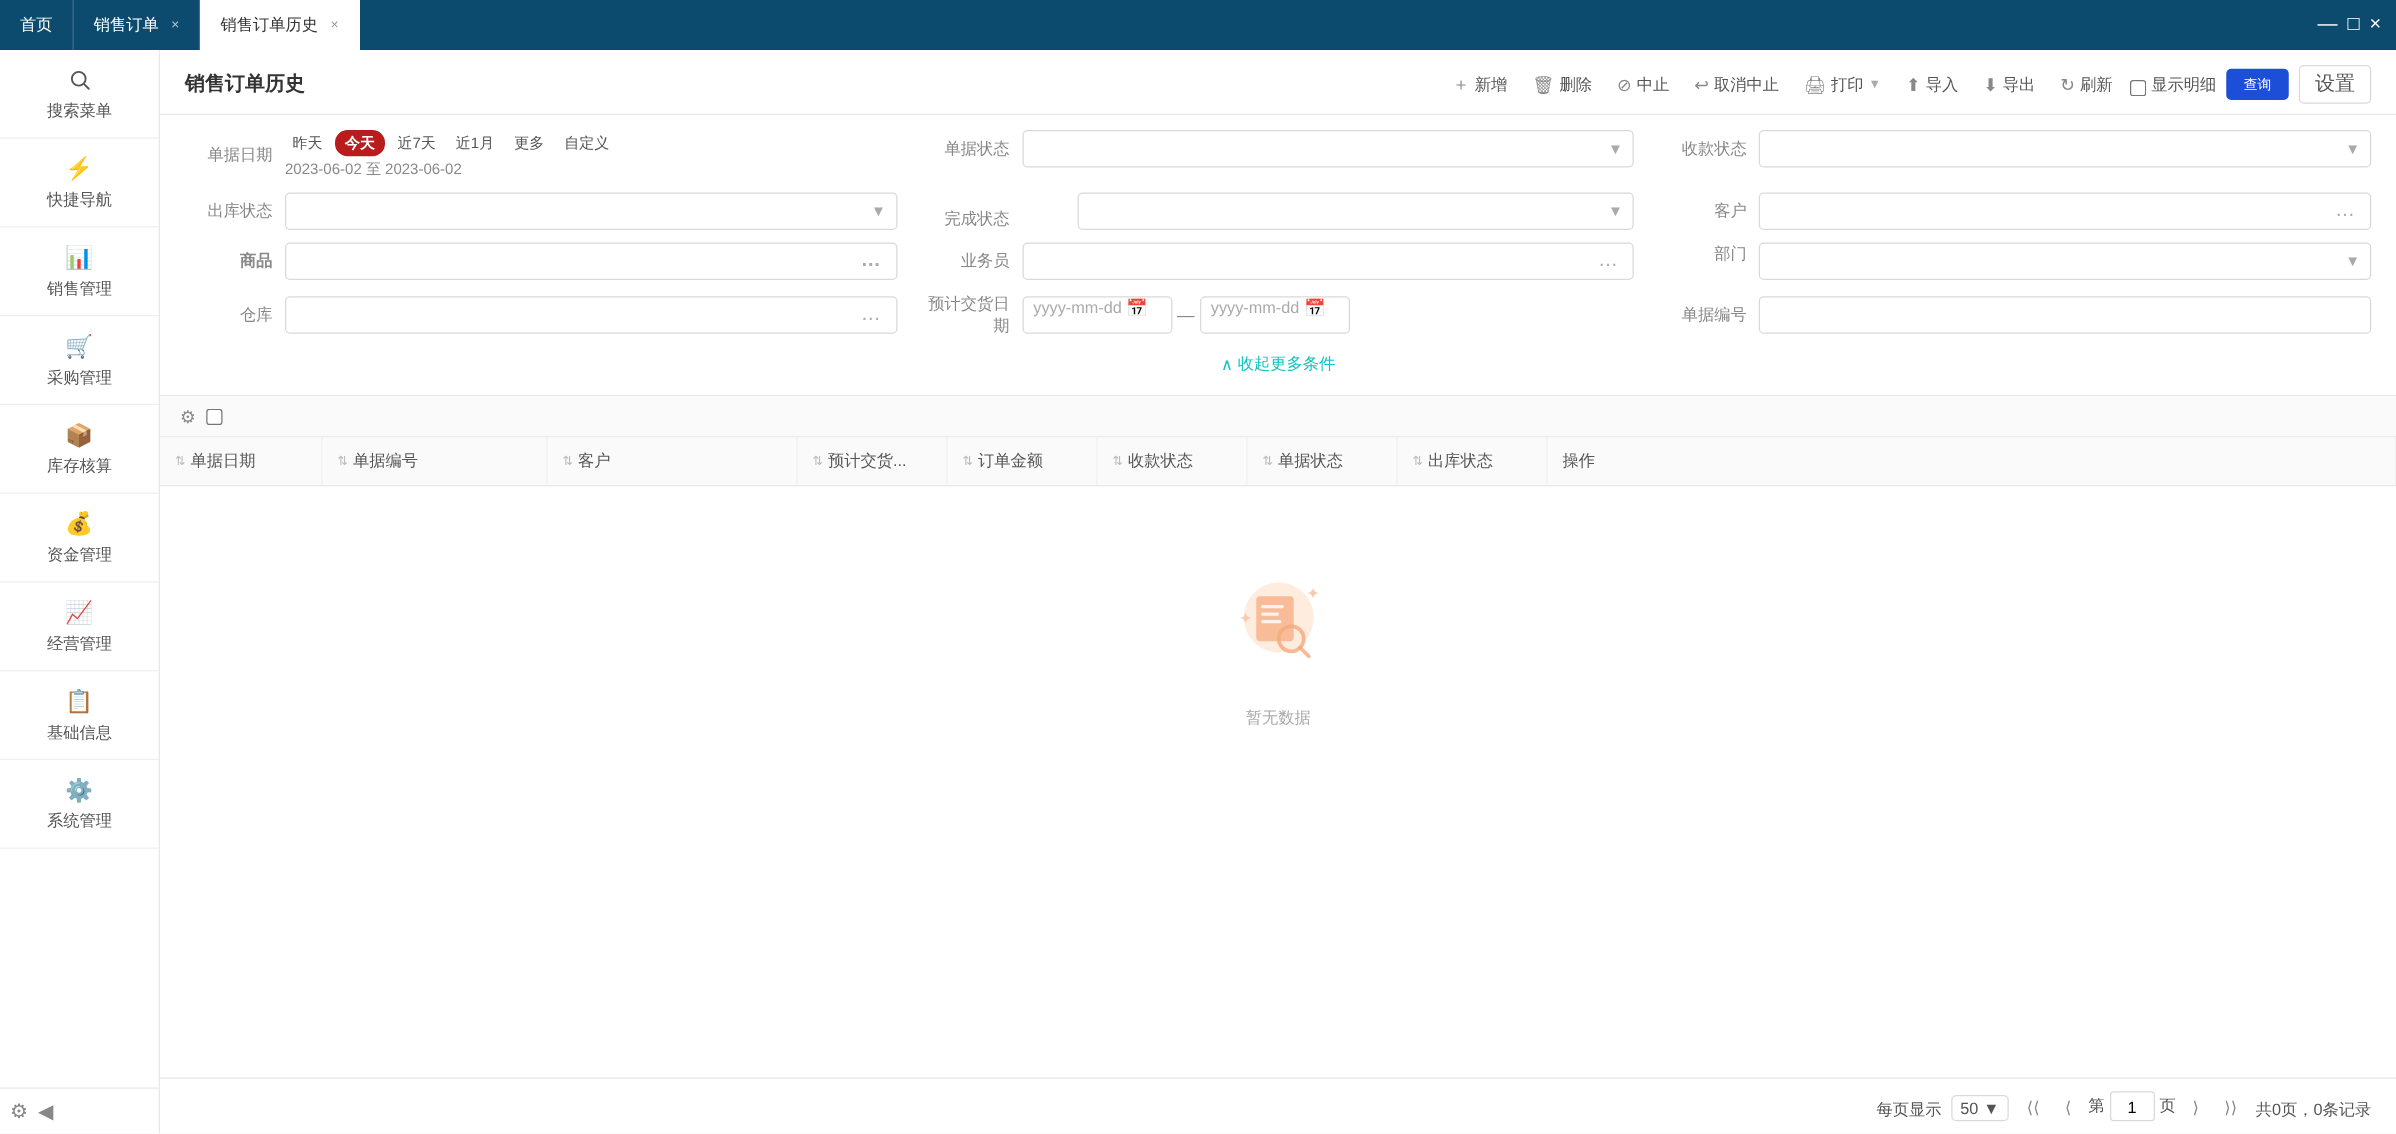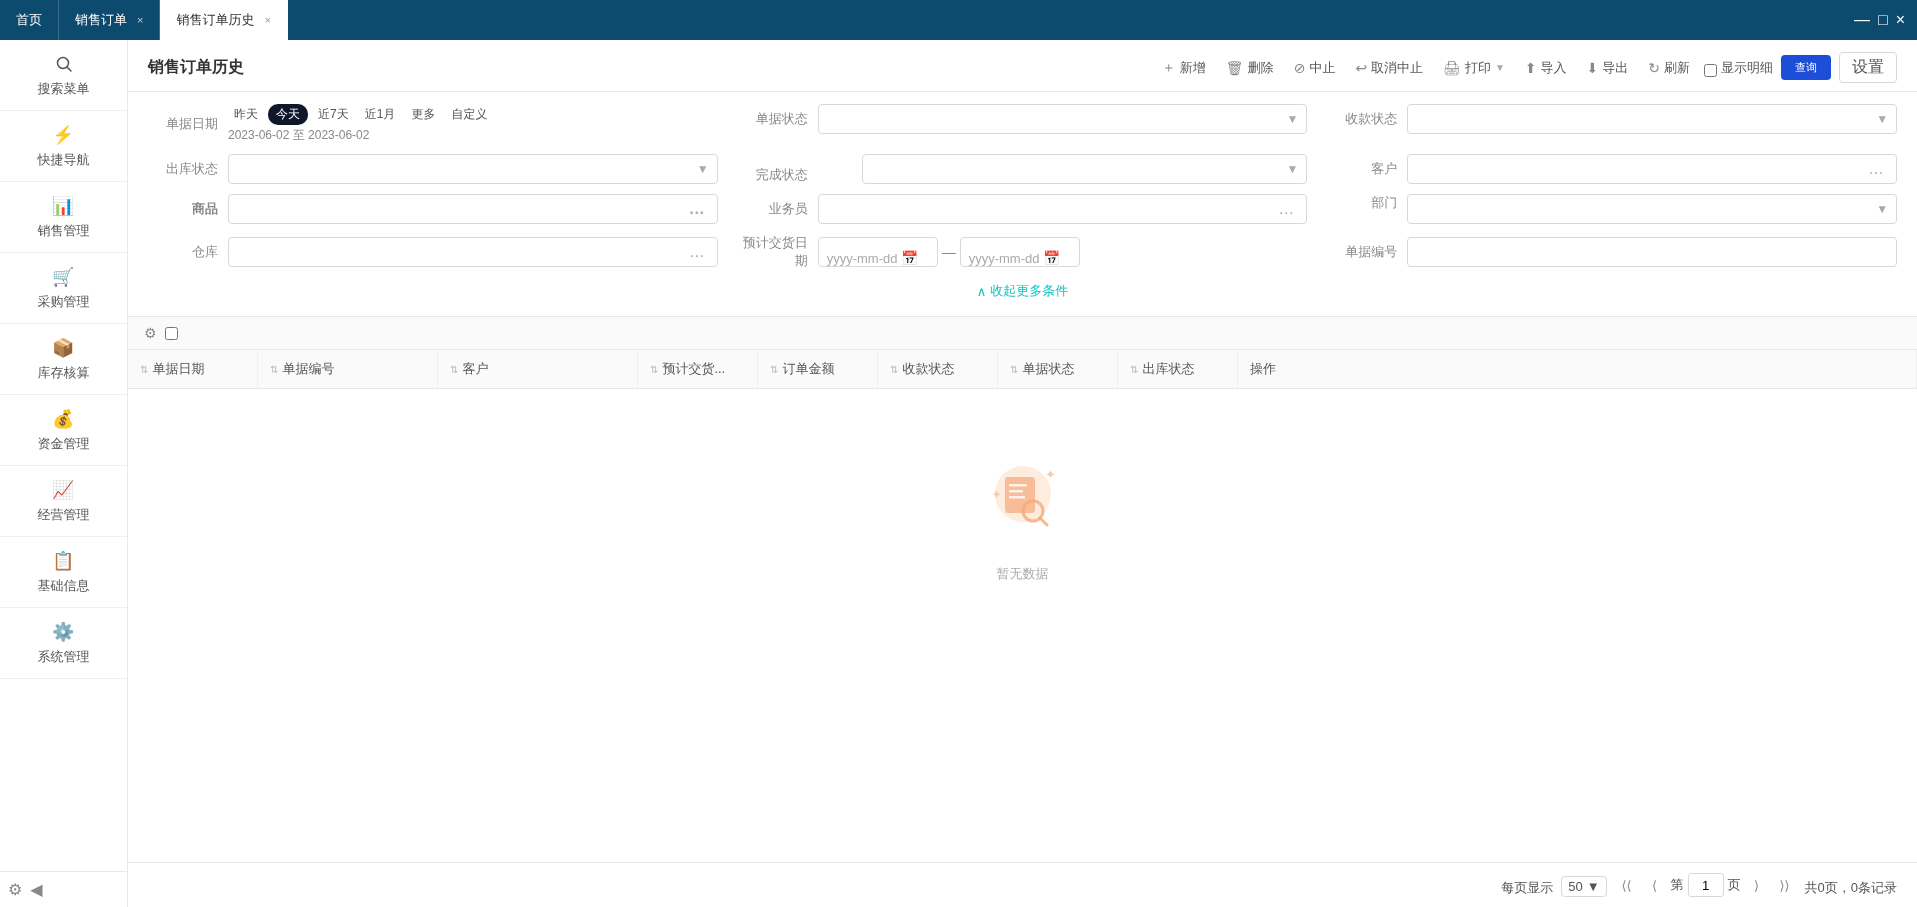--- a/index.html
+++ b/index.html
@@ -180,24 +180,25 @@
     }
     .date-tag {
       background: transparent;
       color: #555;
       font-size: 12px;
       padding: 2px 6px;
       cursor: pointer;
       border-radius: 3px;
     }
     .date-tag.active {
-      background: #0f172a;
+      background: #b91c1c;
       color: #fff;
       border-radius: 10px;
       padding: 2px 8px;
+      font-weight: bold;
     }
     .date-range {
       font-size: 12px;
       color: #888;
     }
     .filter-select {
       border: 1px solid #d9d9d9;
       border-radius: 4px;
       height: 30px;
       padding: 0 8px;
@@ -224,21 +225,21 @@
       gap: 4px;
       flex: 1;
     }
     .date-input {
       border: 1px solid #d9d9d9;
       border-radius: 4px;
       height: 30px;
       padding: 0 8px;
       width: 120px;
       display: flex;
-      align-items: flex-end;
+      align-items: flex-start;
       color: #aaa;
       font-size: 12px;
       background: #fff;
       gap: 4px;
     }
     .date-sep { color: #888; font-size: 14px; }
     .calendar-icon { color: #aaa; font-size: 14px; }
 
     .collapse-btn {
       display: flex;

